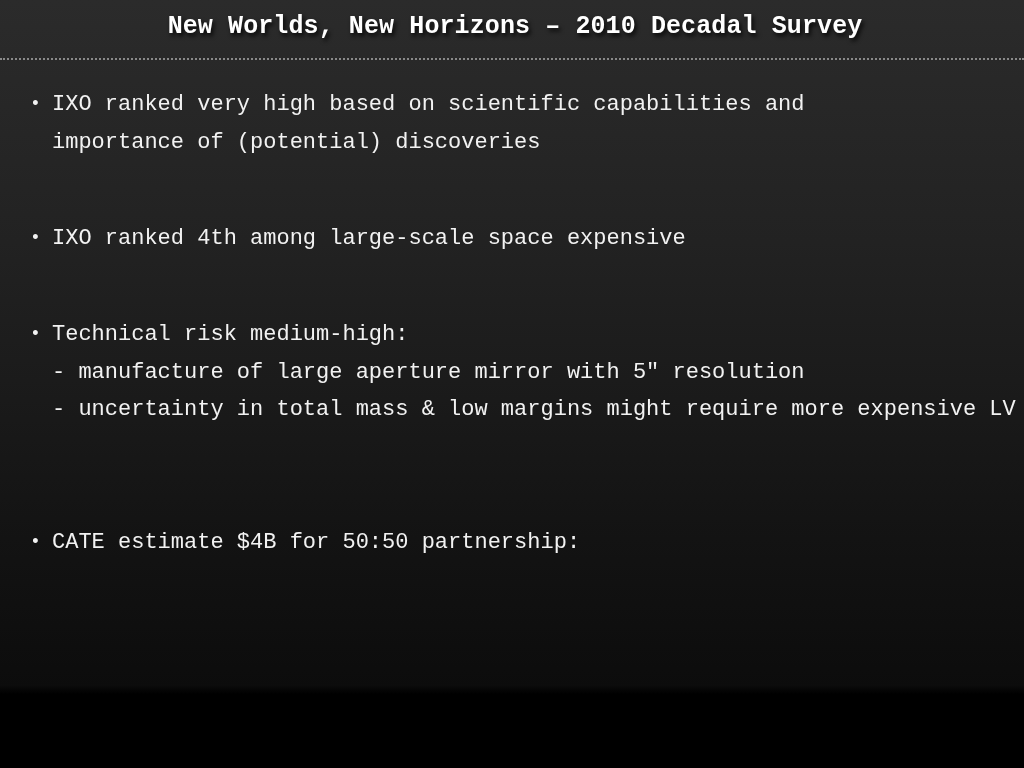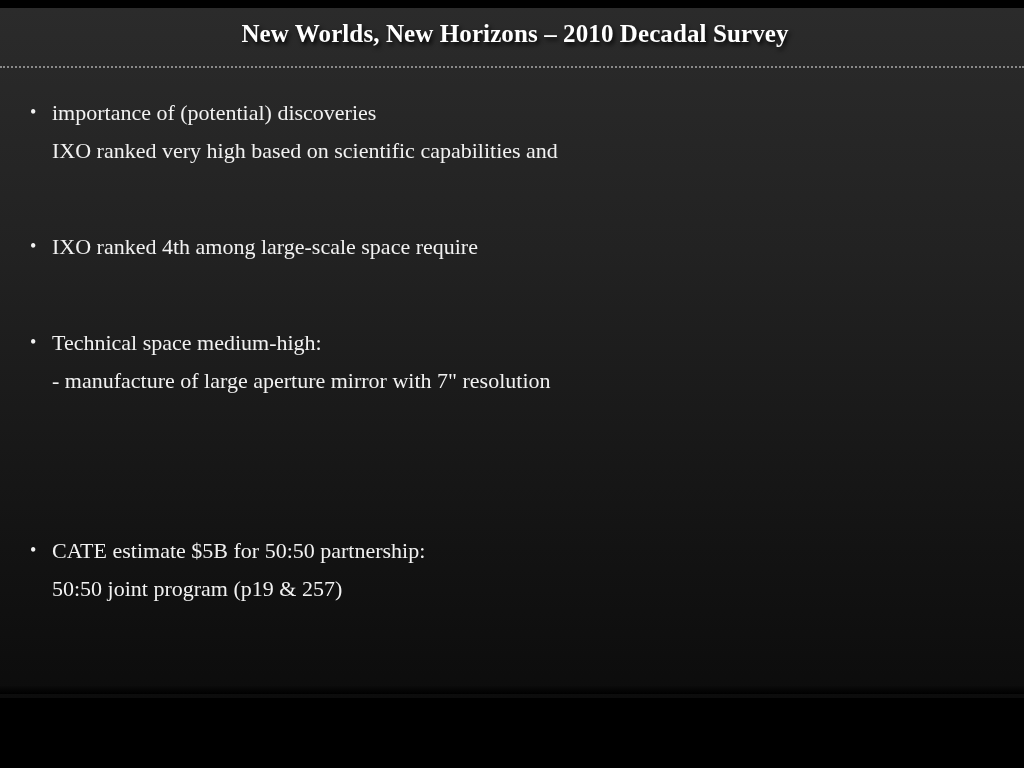--- a/index.html
+++ b/index.html
@@ -6,25 +6,25 @@
       margin: 0;
       padding: 0;
       width: 1024px;
       height: 768px;
       background: #000000;
       overflow: hidden;
     }
     .slide {
       position: absolute;
       left: 0;
-      top: 8px;
+      top: 0;
       width: 1024px;
       height: 690px;
       background: linear-gradient(to bottom, #2b2b2b 0%, #222222 35%, #141414 75%, #0c0c0c 100%);
-      font-family: Liberation Serif, serif;
+      font-family: Liberation Mono, monospace;
       color: #f4f4f4;
     }
     .slide-fade {
       position: absolute;
       left: 0;
       top: 686px;
       width: 1024px;
       height: 8px;
       background: linear-gradient(to bottom, #0b0b0b, #000000);
     }
@@ -76,35 +76,35 @@
 </head>
 <body>
 
 <div class="slide">
   <div class="title">New Worlds, New Horizons – 2010 Decadal Survey</div>
   <div class="divider"></div>
 
   <div class="bullets">
     <div class="bullet" style="top:86px;">
       <span class="dot">•</span>
+      <span class="line">IXO ranked very high based on scientific capabilities and</span>
       <span class="line">importance of  (potential) discoveries</span>
-      <span class="line">IXO ranked very high based on scientific capabilities and</span>
     </div>
 
     <div class="bullet" style="top:220px;">
       <span class="dot">•</span>
-      <span class="line">IXO ranked 4th among large-scale space require</span>
+      <span class="line">IXO ranked 4th among large-scale space expensive</span>
     </div>
 
     <div class="bullet" style="top:316px;">
       <span class="dot">•</span>
-      <span class="line">Technical space medium-high:</span>
-      <span class="line">- manufacture of  large aperture mirror with 7" resolution</span>
+      <span class="line">Technical risk medium-high:</span>
+      <span class="line">- manufacture of  large aperture mirror with 5" resolution</span>
+      <span class="line">- uncertainty in total mass &amp; low margins might require more expensive LV</span>
     </div>
 
     <div class="bullet" style="top:524px;">
       <span class="dot">•</span>
-      <span class="line">CATE estimate $5B for 50:50 partnership:</span>
-      <span class="line">50:50 joint program (p19 &amp; 257)</span>
+      <span class="line">CATE estimate $4B for 50:50 partnership:</span>
     </div>
   </div>
 </div>
 <div class="slide-fade"></div>
 
 </body></html>

